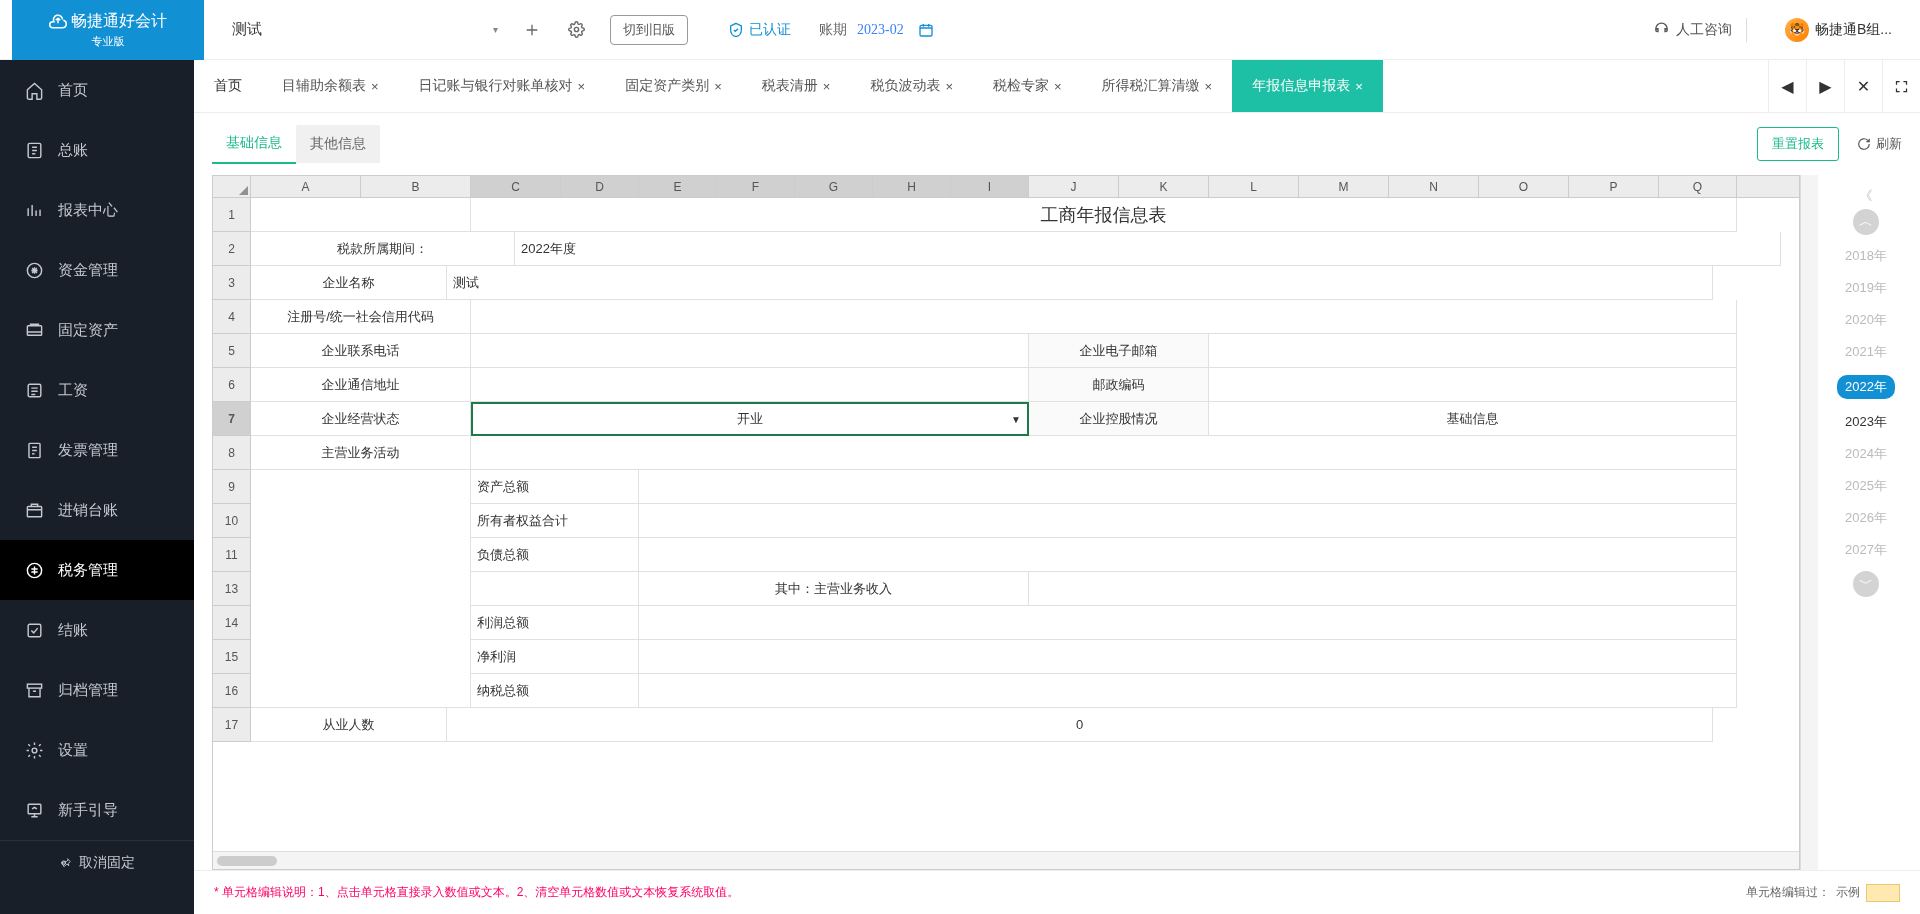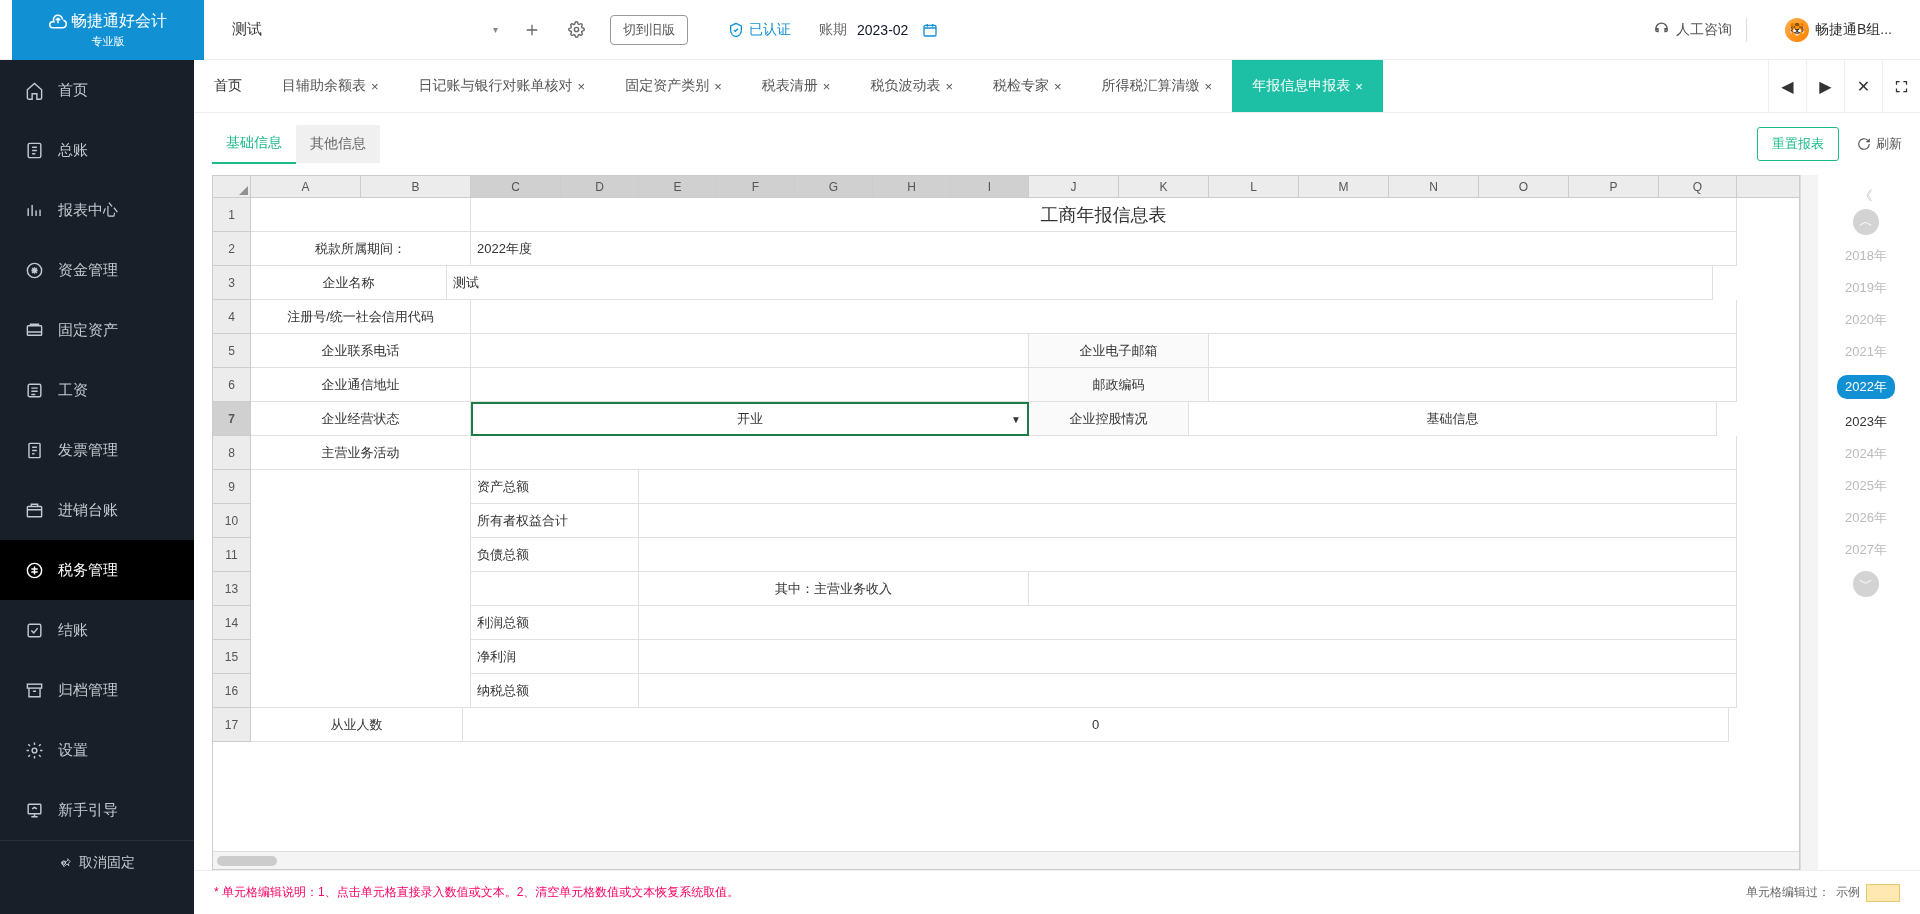--- a/index.html
+++ b/index.html
@@ -8,21 +8,21 @@
 .topbar { height: 60px; background: #fff; display: flex; align-items: center; padding: 0 28px; border-bottom: 1px solid #eee; }
 .logo-block { width: 192px; height: 60px; background: #1190d4; color: #fff; display: flex; flex-direction: column; align-items: center; justify-content: center; margin-left: -16px; margin-right: 16px; }
 .logo-title { font-size: 16px; font-weight: 500; display: flex; align-items: center; gap: 4px; }
 .logo-sub { font-size: 11px; margin-top: 2px; }
 .company-select { width: 290px; height: 36px; display: flex; align-items: center; justify-content: space-between; padding: 0 12px; font-size: 15px; color: #333; }
 .chevron-down { font-size: 10px; color: #888; }
 .icon-btn { width: 36px; height: 36px; display: flex; align-items: center; justify-content: center; color: #666; font-size: 17px; margin: 0 4px; cursor: pointer; }
 .switch-old { border: 1px solid #999; border-radius: 4px; padding: 5px 12px; font-size: 13px; color: #555; margin-left: 12px; cursor: pointer; }
 .verified { display: flex; align-items: center; gap: 5px; color: #1190d4; margin-left: 40px; font-size: 14px; }
 .period-label { margin-left: 28px; color: #666; font-size: 14px; }
-.period-value { margin-left: 10px; color: #0f172a; font-size: 14px; }
+.period-value { margin-left: 10px; color: #3b82f6; font-size: 14px; font-family: Liberation Serif, serif; }
 .spacer { flex: 1; }
 .support { display: flex; align-items: center; gap: 6px; color: #555; font-size: 14px; }
 .user-block { display: flex; align-items: center; gap: 6px; margin-left: 24px; font-size: 14px; color: #333; }
 .avatar { width: 24px; height: 24px; border-radius: 50%; background: linear-gradient(135deg,#ffb34d,#ff7e00); display: flex; align-items: center; justify-content: center; font-size: 13px;}
 
 .layout { display: flex; height: 854px; }
 .sidebar { width: 194px; background: #191f28; color: #c4c9d0; overflow-y: auto; position: relative; }
 .sidebar::-webkit-scrollbar { width: 10px; }
 .sidebar::-webkit-scrollbar-thumb { background: #555; border-radius: 5px; }
 .nav-item { height: 60px; display: flex; align-items: center; gap: 14px; padding: 0 24px; font-size: 15px; cursor: pointer; }
@@ -357,21 +357,21 @@
               <div class="colhdr" style="width: 78px;">Q</div>
             </div>
           <div class="gridbody" id="gridbody">
               <div class="row">
                 <div class="rowhdr">1</div>
                 <div class="cell " style="width: 220px;"></div>
                 <div class="cell title-cell" style="width: 1266px;">工商年报信息表</div>
               </div>
               <div class="row">
                 <div class="rowhdr">2</div>
-                <div class="cell center" style="width: 220px;">税款所属期间：</div>
+                <div class="cell center" style="width: 264px;">税款所属期间：</div>
                 <div class="cell " style="width: 1266px;">2022年度</div>
               </div>
               <div class="row">
                 <div class="rowhdr">3</div>
                 <div class="cell center" style="width: 196px;">企业名称</div>
                 <div class="cell " style="width: 1266px;">测试</div>
               </div>
               <div class="row">
                 <div class="rowhdr">4</div>
                 <div class="cell center" style="width: 220px;">注册号/统一社会信用代码</div>
@@ -388,21 +388,21 @@
                 <div class="rowhdr">6</div>
                 <div class="cell center" style="width: 220px;">企业通信地址</div>
                 <div class="cell " style="width: 558px;"></div>
                 <div class="cell center label-bg" style="width: 180px;">邮政编码</div>
                 <div class="cell " style="width: 528px;"></div>
               </div>
               <div class="row">
                 <div class="rowhdr sel">7</div>
                 <div class="cell center" style="width: 220px;">企业经营状态</div>
                 <div class="cell center active-cell" style="width: 558px;">开业<span class="dd-arrow">▼</span></div>
-                <div class="cell center label-bg" style="width: 160px;">企业控股情况</div>
+                <div class="cell center label-bg" style="width: 180px;">企业控股情况</div>
                 <div class="cell center" style="width: 528px;">基础信息</div>
               </div>
               <div class="row">
                 <div class="rowhdr">8</div>
                 <div class="cell center" style="width: 220px;">主营业务活动</div>
                 <div class="cell " style="width: 1266px;"></div>
               </div>
               <div class="row">
                 <div class="rowhdr">9</div>
                 <div class="cell center" style="width: 220px; border-bottom: none;"></div>
@@ -441,21 +441,21 @@
                 <div class="cell " style="width: 1098px;"></div>
               </div>
               <div class="row">
                 <div class="rowhdr">16</div>
                 <div class="cell center" style="width: 220px;"></div>
                 <div class="cell " style="width: 168px;">纳税总额</div>
                 <div class="cell " style="width: 1098px;"></div>
               </div>
               <div class="row">
                 <div class="rowhdr">17</div>
-                <div class="cell center" style="width: 212px;">从业人数</div>
+                <div class="cell center" style="width: 196px;">从业人数</div>
                 <div class="cell center" style="width: 1266px;">0</div>
               </div>
             </div>
           <div class="hscroll">
               <div class="hscroll-thumb"></div>
             </div>
         </div>
         <div class="vscroll-col"></div>
 
         <div class="year-panel">

